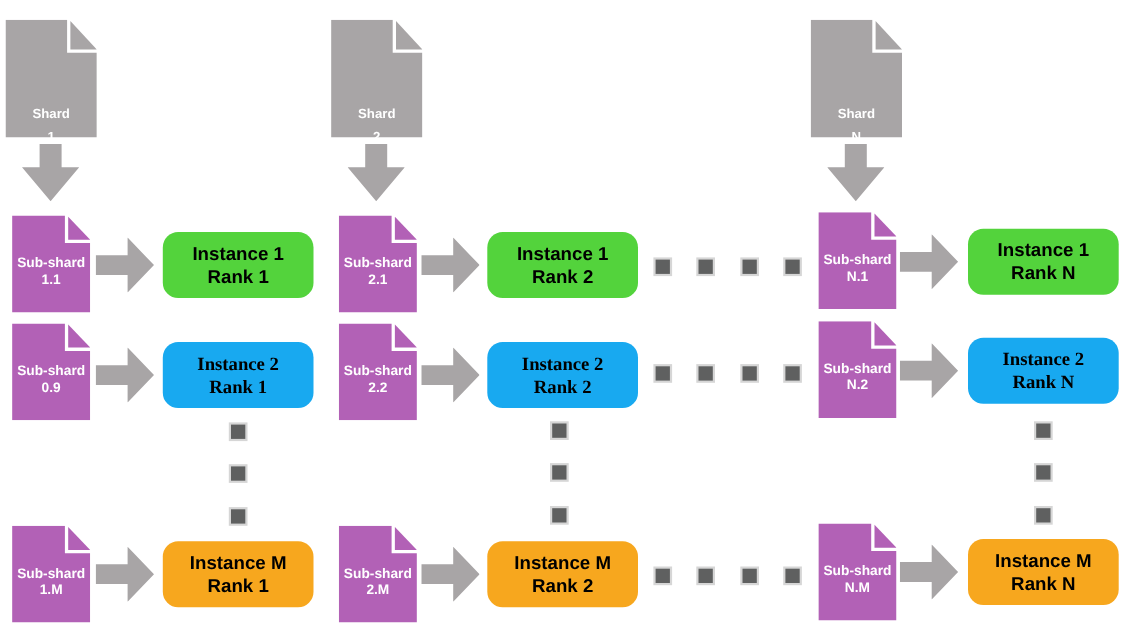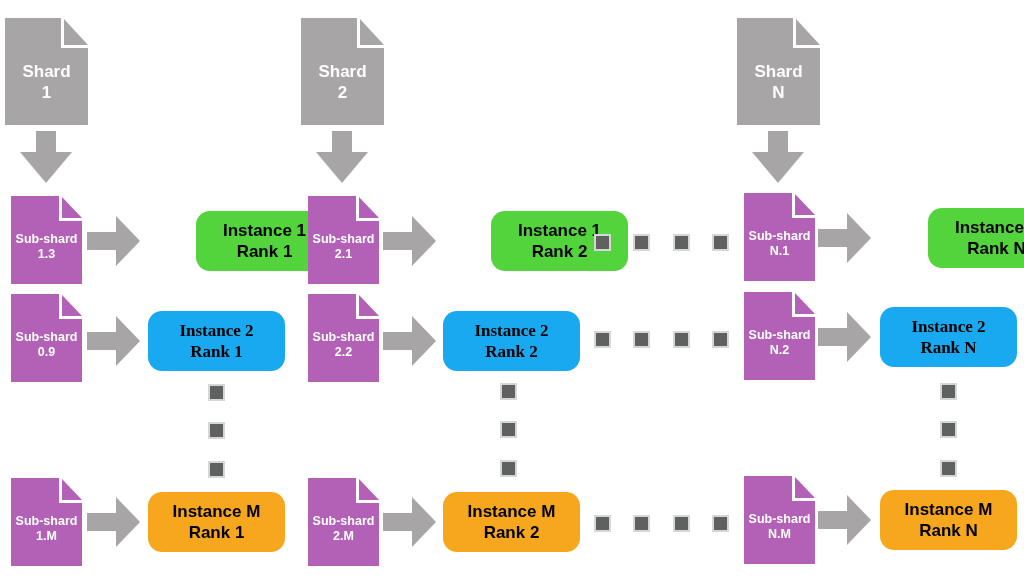--- a/index.html
+++ b/index.html
@@ -22,40 +22,40 @@
   .doc-lg { width: 83px; height: 107px; }
   .doc-sm { width: 71px; height: 88px; }
   .doc-gray { color: #a8a5a6; }
   .doc-purple { color: #b261b6; }
   .doc-label {
     position: absolute; inset: 0;
     display: flex; flex-direction: column;
     align-items: center; justify-content: center;
     color: #ffffff; font-weight: bold; text-align: center;
   }
-  .doc-lg .doc-label { font-size: 17px; line-height: 21px; transform: translateY(10px); }
+  .doc-lg .doc-label { font-size: 12px; line-height: 21px; transform: translateY(10px); justify-content: flex-end; }
   .doc-sm .doc-label { font-size: 12.5px; line-height: 15px; transform: translateY(7px); }
 
   
   .arrow { position: absolute; color: #a8a5a6; }
   .arrow svg { display: block; width: 100%; height: 100%; }
   .arrow-right { width: 53px; height: 50px; }
   .arrow-down { width: 52px; height: 52px; }
 
   
   .ibox {
     position: absolute;
     width: 137px; height: 60px;
     border-radius: 14px;
     display: flex; flex-direction: column;
     align-items: center; justify-content: center;
     color: #000000; font-weight: bold;
     font-size: 17px; line-height: 21px; text-align: center;
   }
-  .ibox.green  { background: #53d33c; margin-left: 48px; }
+  .ibox.green  { background: #53d33c; }
   .ibox.blue   { background: #18a9f0; font-family: Liberation Serif, serif; }
   .ibox.orange { background: #f7a71e; }
 
   
   .dot {
     position: absolute;
     width: 13px; height: 13px;
     background: #5f6060;
     box-shadow: 0 0 0 2px #d6d6d6;
   }
@@ -98,21 +98,21 @@
         <use href="#arrow-down-shape"></use>
       </svg>
   </div>
 
   <div class="doc doc-sm doc-purple" style="left:11px; top:196px;">
     <svg>
         <use href="#doc-sm-shape"></use>
       </svg>
     <div class="doc-label">
       <span>Sub-shard</span>
-      <span>1.3</span>
+      <span>1.1</span>
     </div>
   </div>
   <div class="arrow arrow-right" style="left:87px; top:216px;">
     <svg>
         <use href="#arrow-right-shape"></use>
       </svg>
   </div>
   <div class="ibox green" style="left:148px; top:211px;">
     <span>Instance 1</span>
     <span>Rank 1</span>

